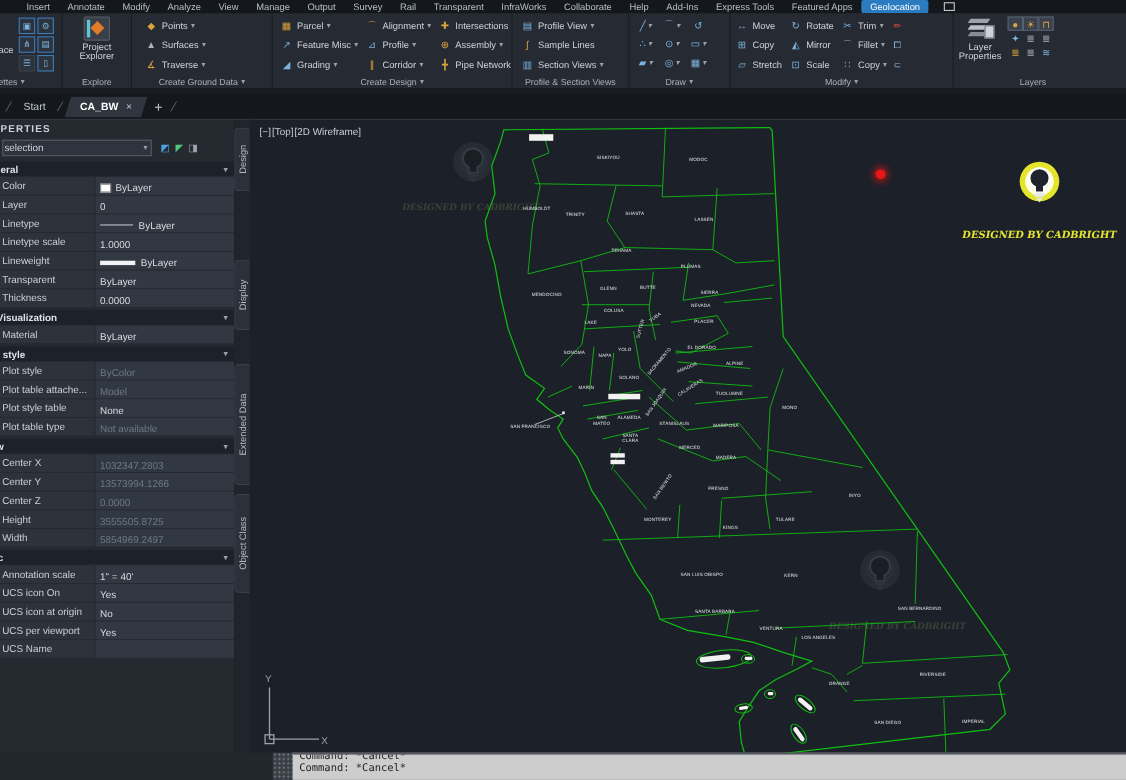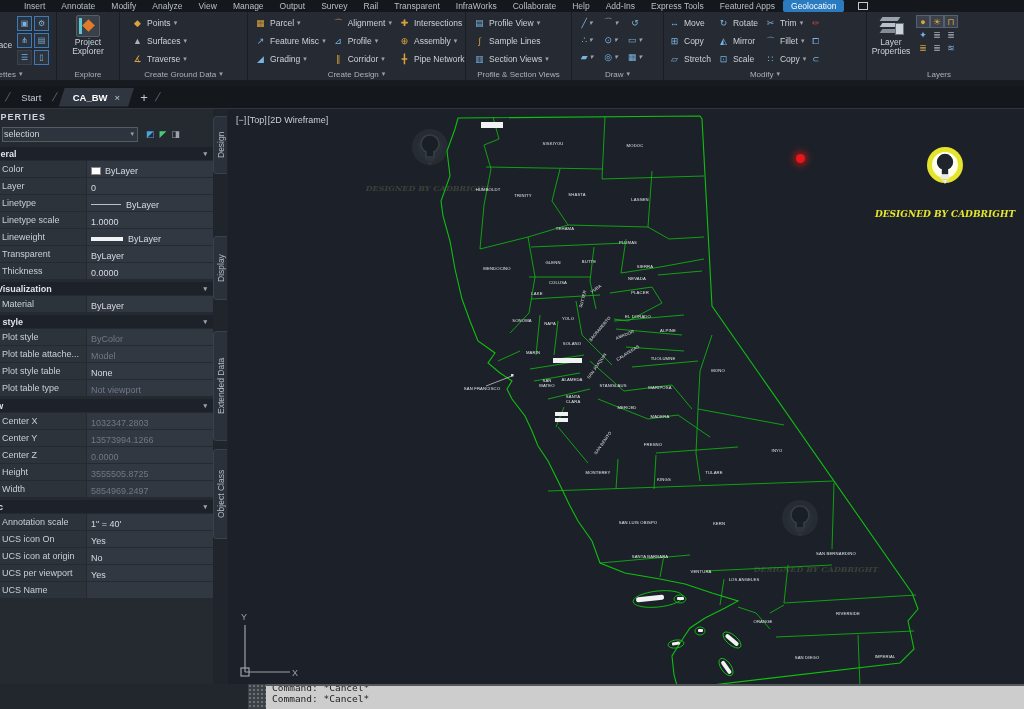--- a/index.html
+++ b/index.html
@@ -519,21 +519,21 @@
           </div>
           <div class="prow">
             <div class="pname">Plot style table</div>
             <div class="pval">
               <span>None</span>
             </div>
           </div>
           <div class="prow">
             <div class="pname">Plot table type</div>
             <div class="pval muted">
-              <span>Not viewport</span>
+              <span>Not available</span>
             </div>
           </div>
           <div class="sec-title">
             <span class="t">View</span>
             <span class="caret">▾</span>
           </div>
           <div class="prow">
             <div class="pname">Center X</div>
             <div class="pval muted">
               <span>1032347.2803</span>

